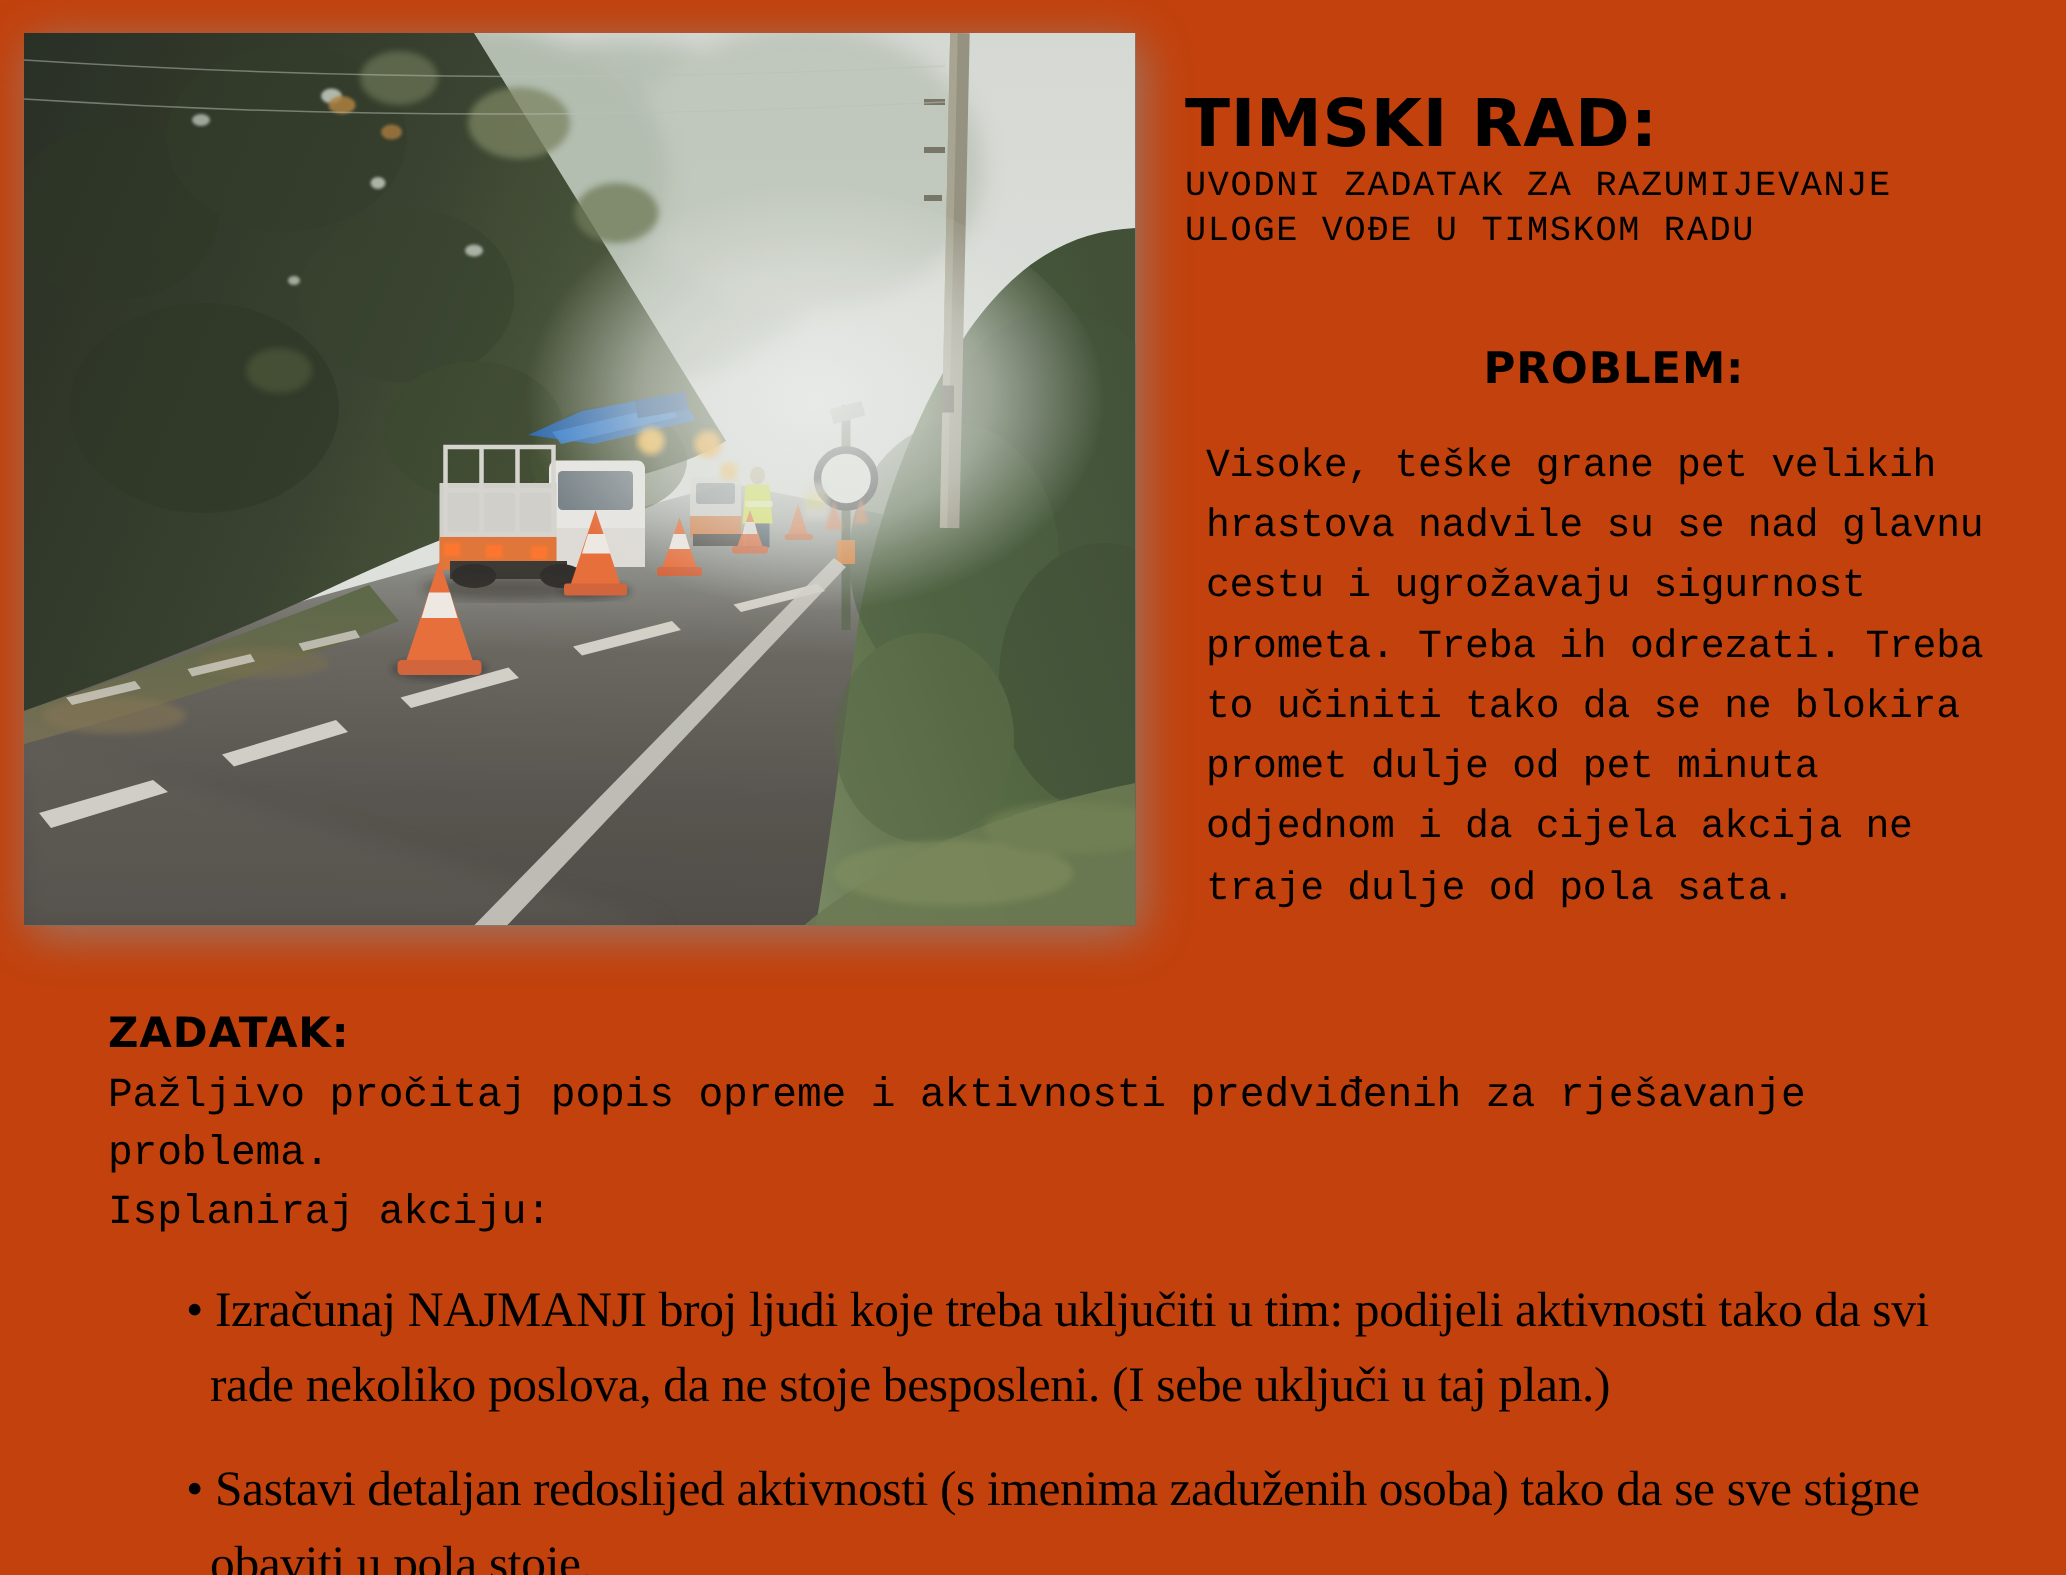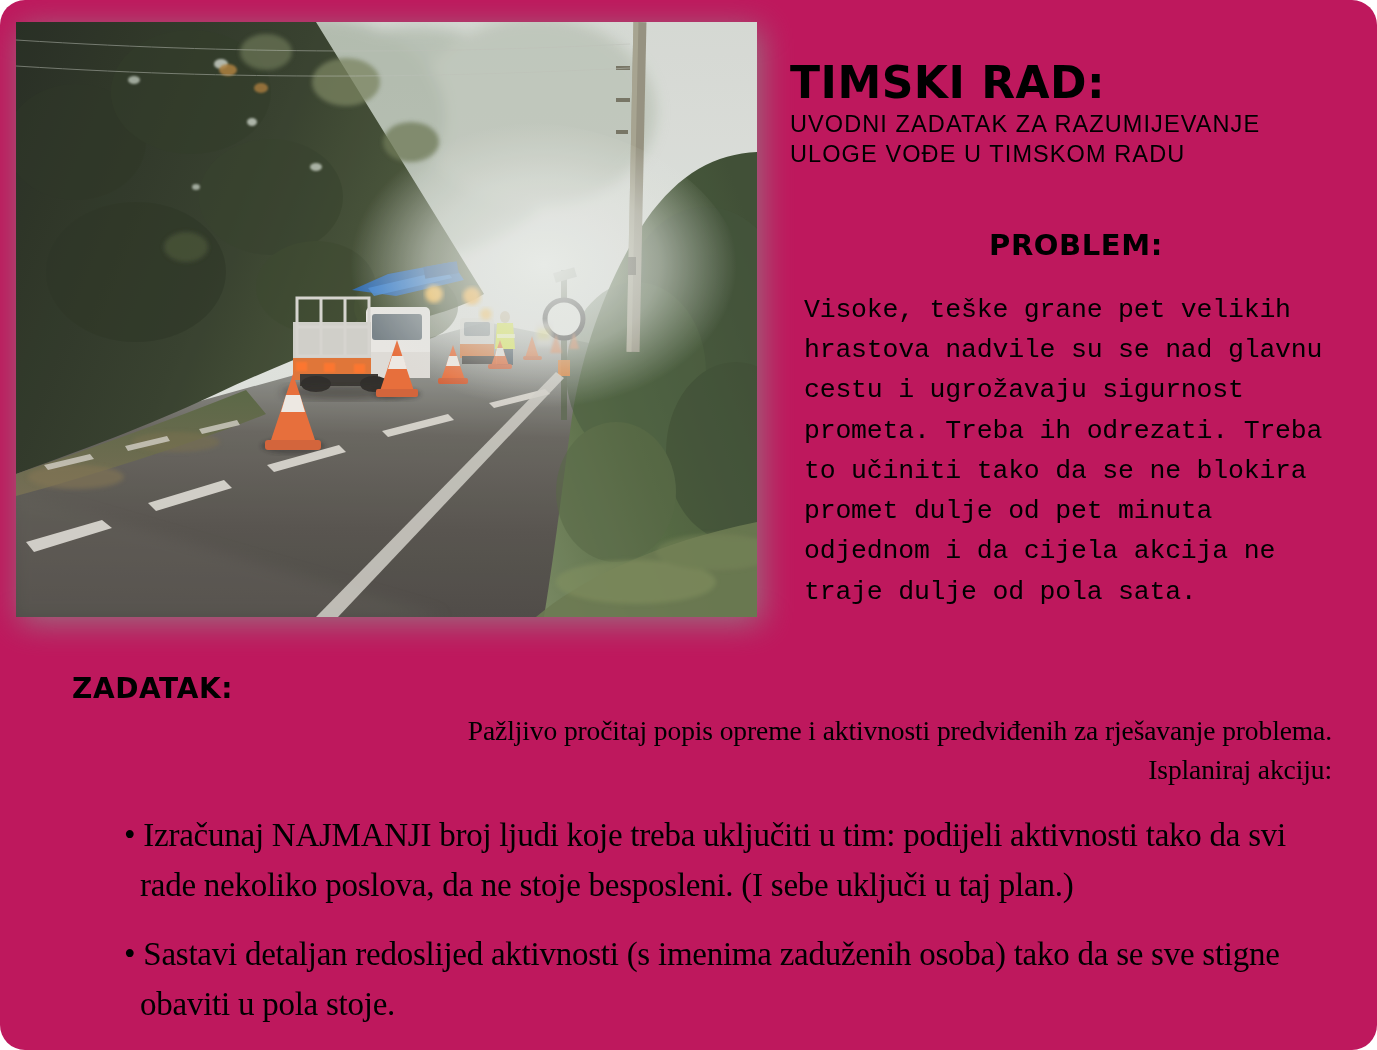--- a/index.html
+++ b/index.html
@@ -14,22 +14,21 @@
     position: relative;
     overflow: hidden;
     font-family: "Liberation Sans", sans-serif;
     color: #0a0a0a;
   }
 
   
   #slide {
     position: absolute;
     inset: 0;
-    background: #be185d;
-    border-radius: 25px;
+    background: #c2410c;
   }
 
   
   .photo-wrap {
     position: absolute;
     left: 16px;
     top: 22px;
     width: 741px;
     height: 595px;
   }
@@ -64,21 +63,21 @@
   .title-main {
     font-family: "DejaVu Sans", sans-serif;
     font-weight: bold;
     font-size: 44px;
     letter-spacing: 0.5px;
     line-height: 1.05;
     margin: 0 0 4px 0;
     color: #000;
   }
   .title-sub {
-    font-family: Liberation Sans, sans-serif;
+    font-family: Liberation Mono, monospace;
     font-weight: normal;
     font-size: 23.5px;
     letter-spacing: 1.1px;
     line-height: 1.27;
     margin: 0;
     color: #000;
     white-space: pre-line;
   }
   .problem-head {
     font-family: "DejaVu Sans", sans-serif;
@@ -108,28 +107,27 @@
   }
   .zadatak-head {
     font-family: "DejaVu Sans", sans-serif;
     font-weight: bold;
     font-size: 28px;
     letter-spacing: 0.6px;
     margin: 0;
     color: #000;
   }
   .zadatak-intro {
-    font-family: Liberation Serif, serif;
+    font-family: Liberation Mono, monospace;
     font-size: 27.5px;
     line-height: 1.42;
     margin: 6px 0 0 0;
     color: #000;
     white-space: pre-line;
     letter-spacing: -0.1px;
-    text-align: right;
   }
   .bullets {
     margin: 22px 0 0 52px;
     padding: 0;
     list-style: none;
   }
   .bullet {
     font-family: Liberation Serif, serif;
     font-size: 33px;
     line-height: 1.5;

